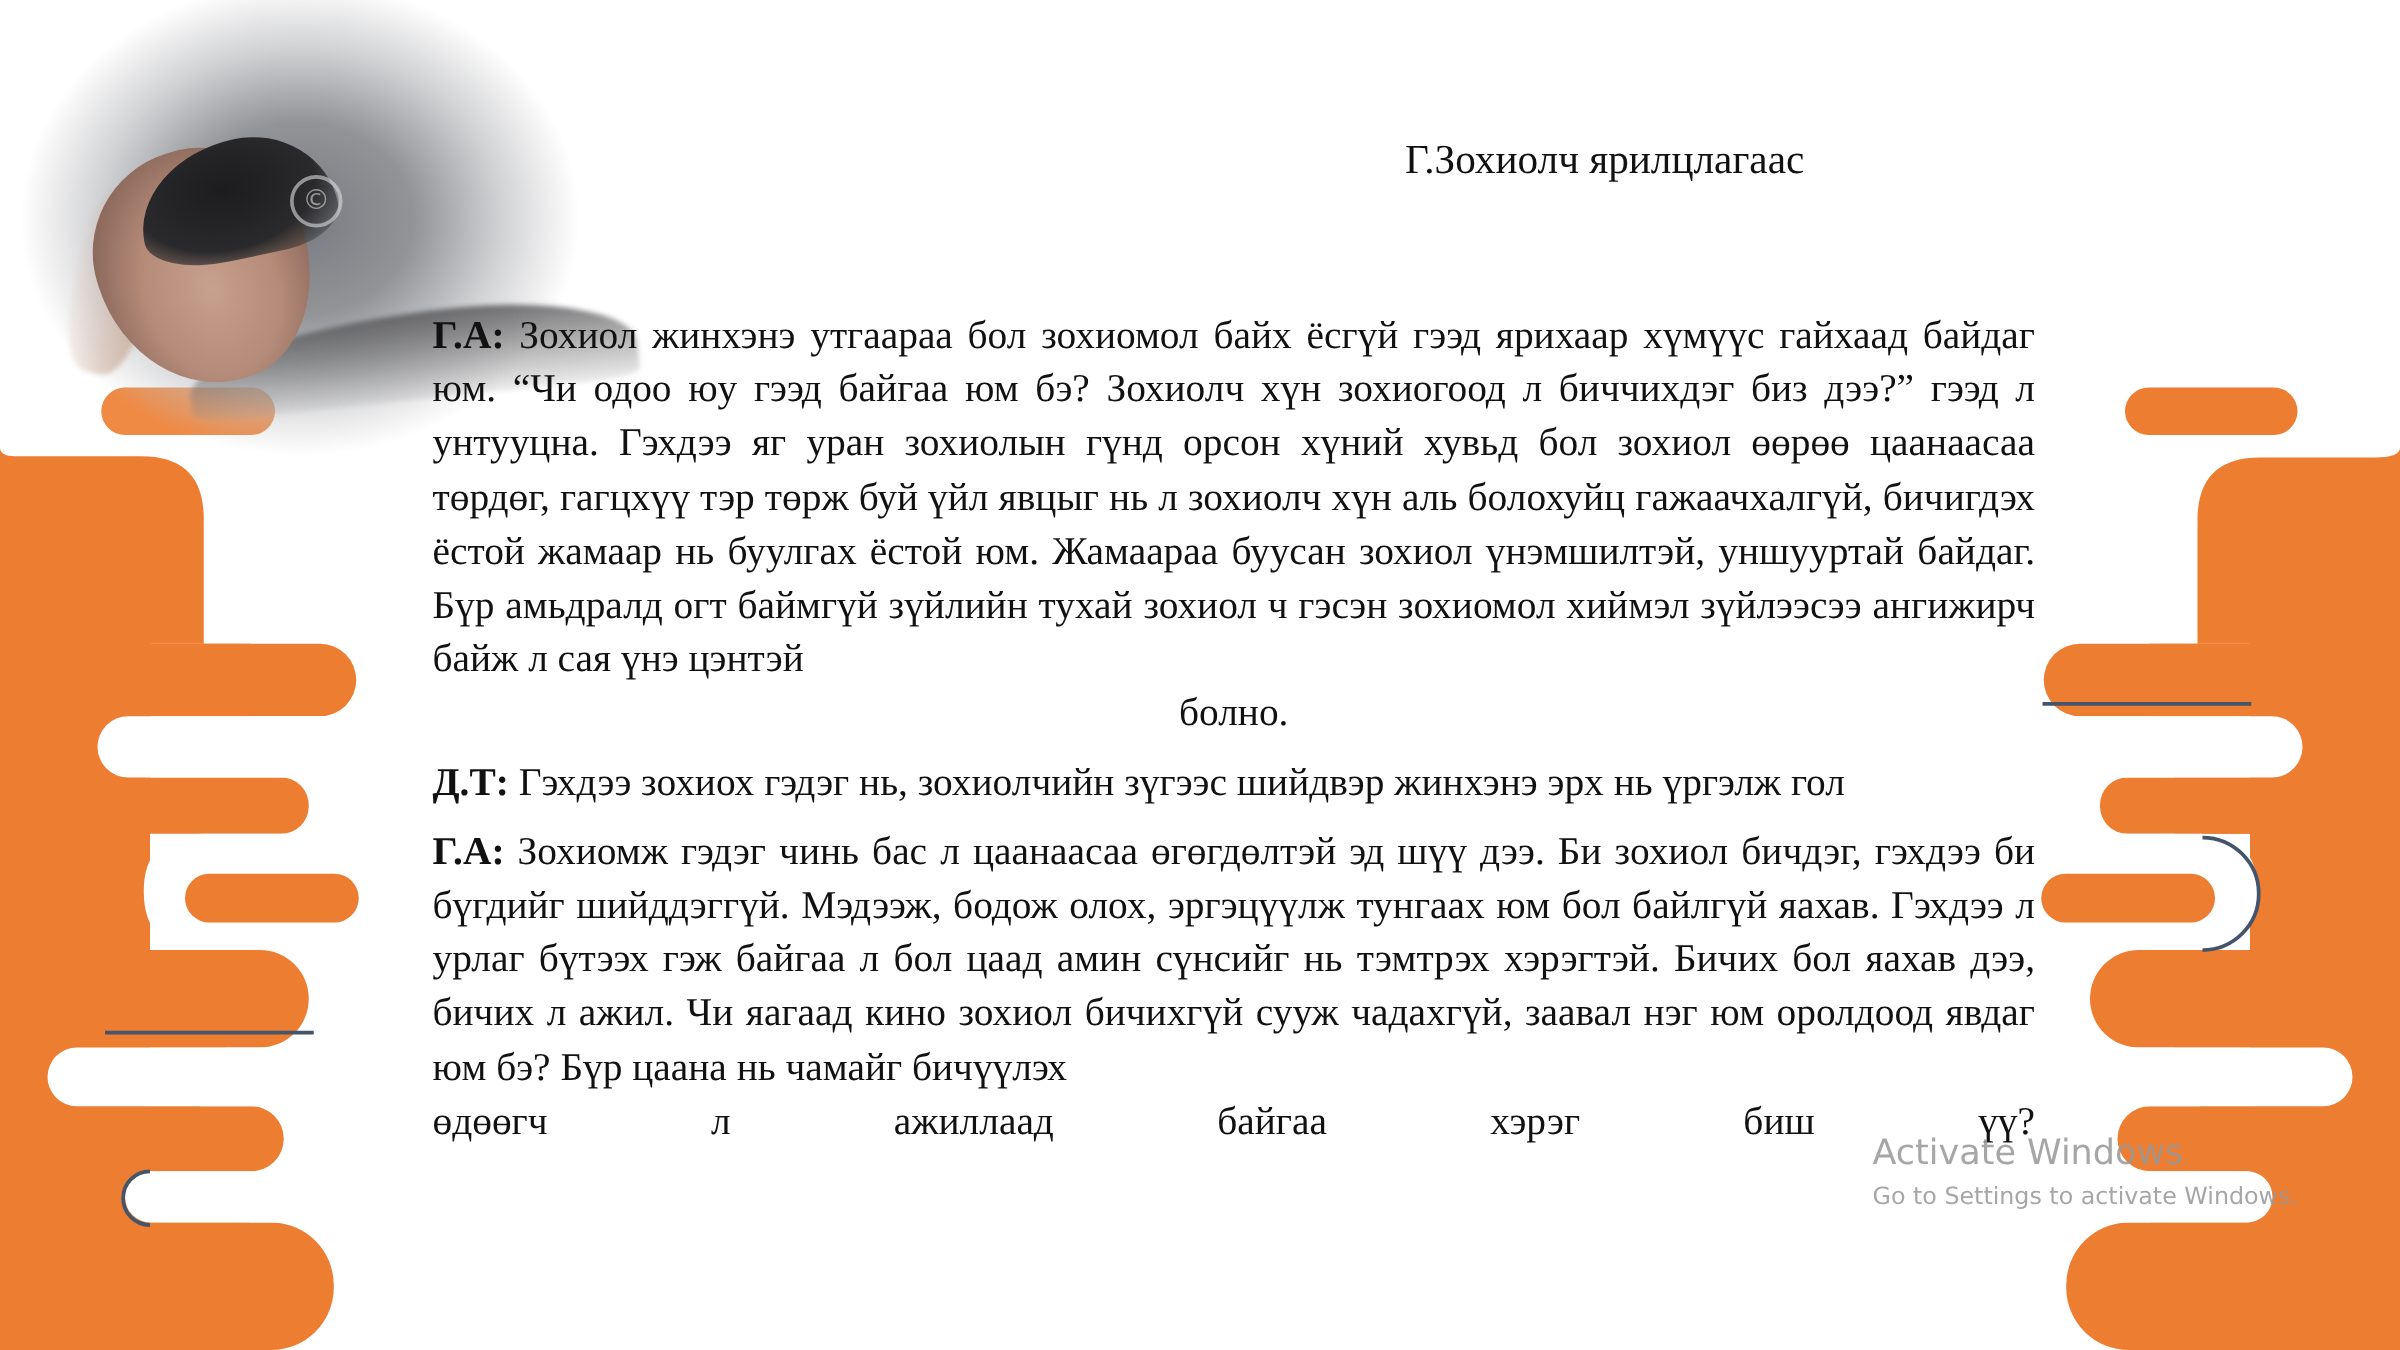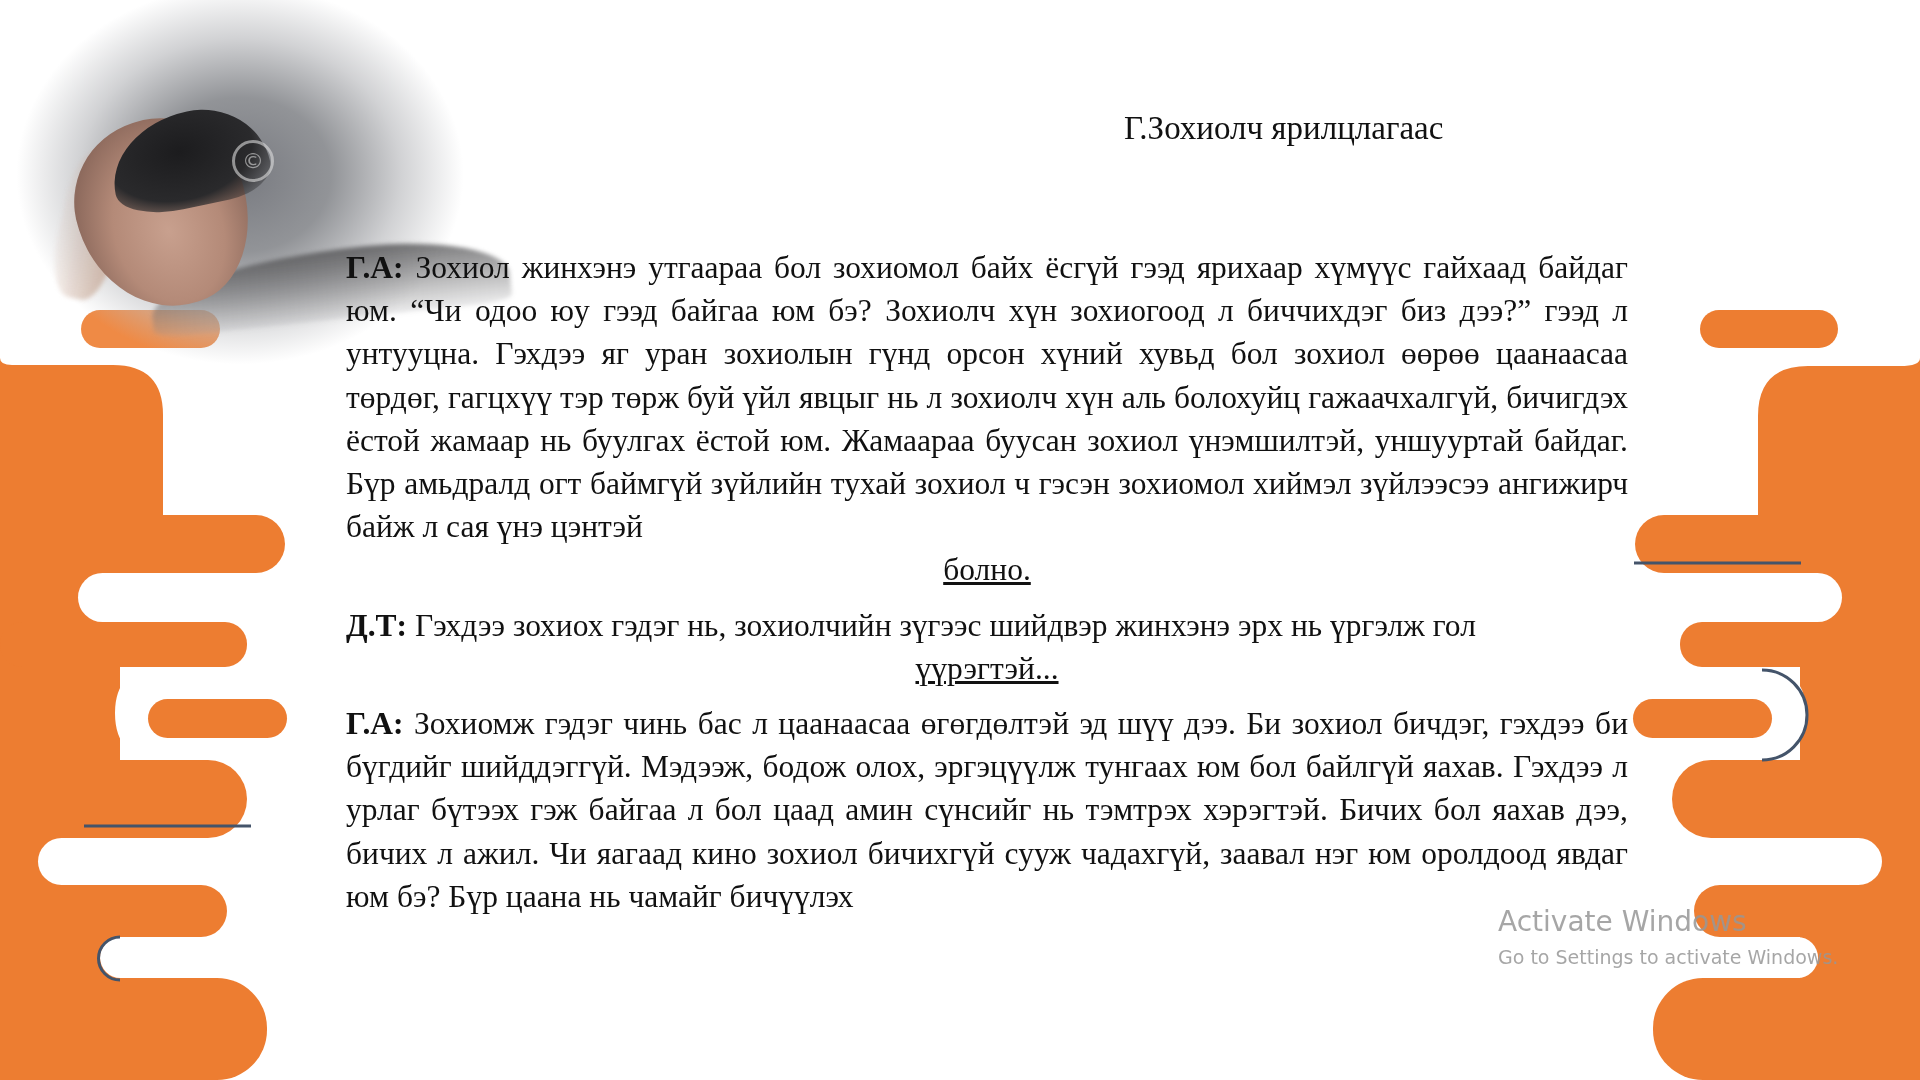--- a/index.html
+++ b/index.html
@@ -56,21 +56,21 @@
     z-index:5; white-space:nowrap;
   }
 
   .content {
     position:absolute; left:334px; top:234px; width:1306px;
     font-size:31.5px; line-height:43.2px; color:#111;
     z-index:5;
   }
   .content p { margin:12px; text-align:justify; text-align-last:left; }
   .content .speaker { font-weight:bold; }
-  .content .center-line { text-align-last:center; display:block;text-decoration:underline; }
+  .content .center-line { text-align-last:center; display:block; }
   .content .last-justified { text-align:justify; text-align-last:justify; display:block; }
 
   .watermark {
     position:absolute; left:1498px; top:904px; z-index:6;
     font-family:"DejaVu Sans", "Liberation Sans", sans-serif;
     color:rgba(150,150,150,0.85);
   }
   .watermark .wm-title { font-size:28px; line-height:36px; }
   .watermark .wm-sub { font-size:19px; line-height:26px; margin-top:4px; }
 </style>
@@ -151,23 +151,23 @@
 
 <div class="title">Г.Зохиолч ярилцлагаас</div>
 
 <div class="content">
   <p>
     <span class="speaker">Г.А:</span><span> Зохиол жинхэнэ утгаараа бол зохиомол байх ёсгүй гээд ярихаар хүмүүс гайхаад байдаг юм. “Чи одоо юу гээд байгаа юм бэ? Зохиолч хүн зохиогоод л биччихдэг биз дээ?” гээд л унтууцна. Гэхдээ яг уран зохиолын гүнд орсон хүний хувьд бол зохиол өөрөө цаанаасаа төрдөг, гагцхүү тэр төрж буй үйл явцыг нь л зохиолч хүн аль болохуйц гажаачхалгүй, бичигдэх ёстой жамаар нь буулгах ёстой юм. Жамаараа буусан зохиол үнэмшилтэй, уншууртай байдаг. Бүр амьдралд огт баймгүй зүйлийн тухай зохиол ч гэсэн зохиомол хиймэл зүйлээсээ ангижирч байж л сая үнэ цэнтэй</span>
     <span class="center-line">болно.</span>
   </p>
   <p>
     <span class="speaker">Д.Т:</span><span> Гэхдээ зохиох гэдэг нь, зохиолчийн зүгээс шийдвэр жинхэнэ эрх нь үргэлж гол</span>
-    <span class="center-line">үүрэгтэй...</span>
   </p>
   <p>
     <span class="speaker">Г.А:</span><span> Зохиомж гэдэг чинь бас л цаанаасаа өгөгдөлтэй эд шүү дээ. Би зохиол бичдэг, гэхдээ би бүгдийг шийддэггүй. Мэдээж, бодож олох, эргэцүүлж тунгаах юм бол байлгүй яахав. Гэхдээ л урлаг бүтээх гэж байгаа л бол цаад амин сүнсийг нь тэмтрэх хэрэгтэй. Бичих бол яахав дээ, бичих л ажил. Чи яагаад кино зохиол бичихгүй сууж чадахгүй, заавал нэг юм оролдоод явдаг юм бэ? Бүр цаана нь чамайг бичүүлэх</span>
+    <span class="last-justified">өдөөгч л ажиллаад байгаа хэрэг биш үү?</span>
   </p>
 </div>
 
 <div class="watermark">
   <div class="wm-title">Activate Windows</div>
   <div class="wm-sub">Go to Settings to activate Windows.</div>
 </div>
 
 </body></html>

